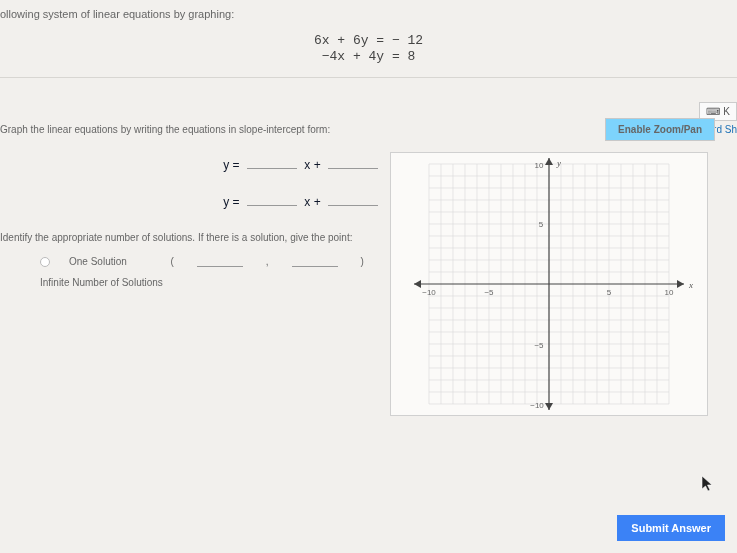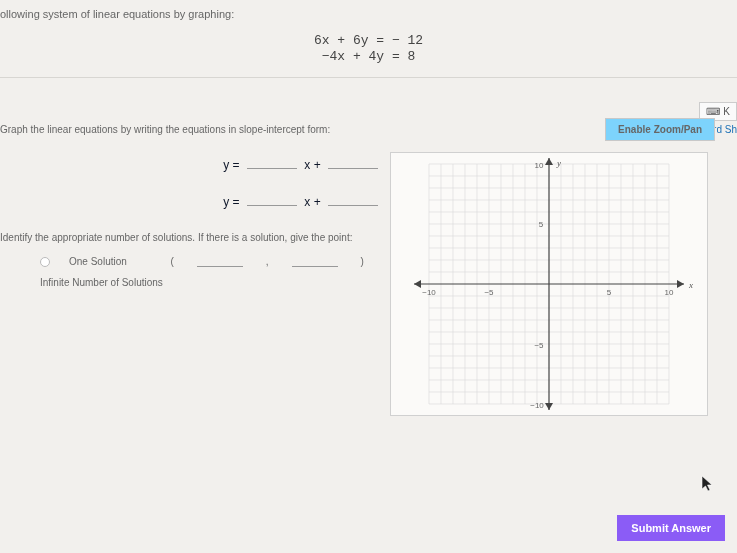--- a/index.html
+++ b/index.html
@@ -123,21 +123,21 @@
     width: 318px;
     height: 264px;
     border: 1px solid #d0d0d0;
     background: #fbfaf8;
   }
   svg.grid { display: block; }
   .submit-btn {
     position: absolute;
     right: 12px;
     bottom: 12px;
-    background: #8b5cf6;
+    background: #3b82f6;
     color: #fff;
     border: none;
     padding: 7px 14px;
     font-size: 11px;
     font-weight: bold;
     cursor: pointer;
   }
   .cursor-svg {
     position: absolute;
     right: 22px;

